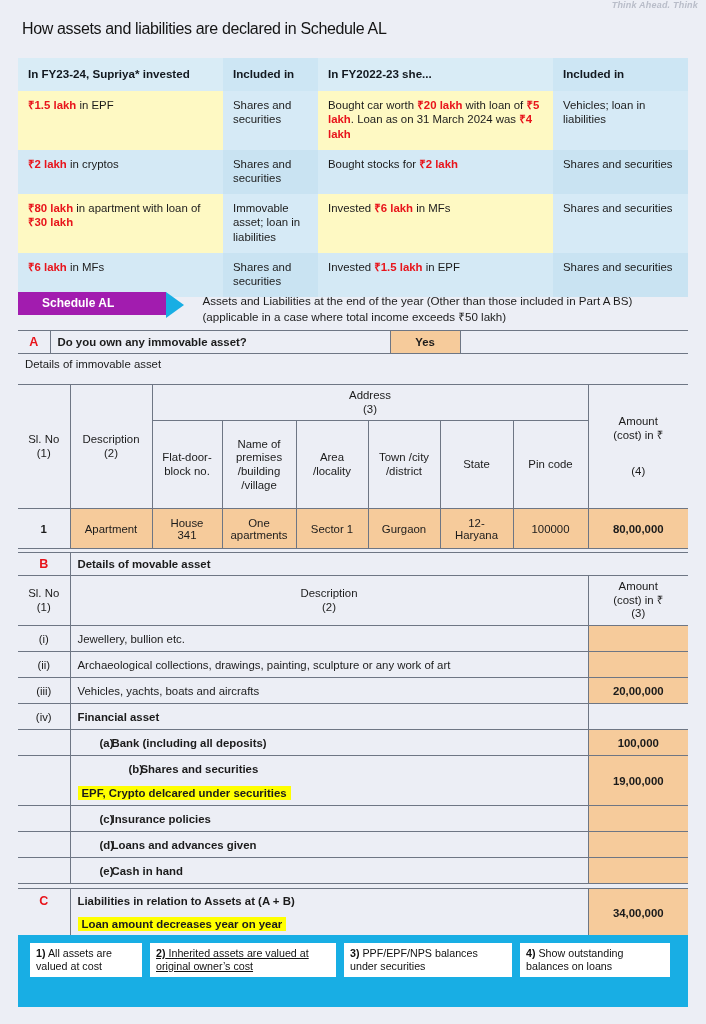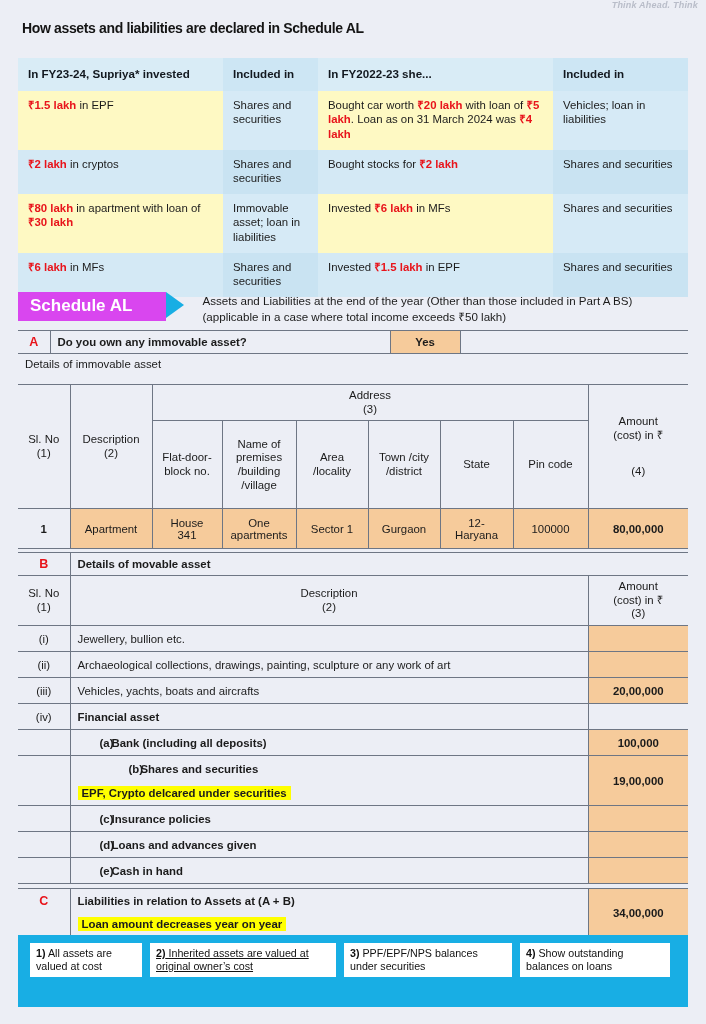--- a/index.html
+++ b/index.html
@@ -20,22 +20,22 @@
     font-weight: 700;
     font-style: italic;
     color: #b9bdc9;
     letter-spacing: .2px;
     white-space: nowrap;
   }
 
   .page-title {
     position: absolute;
     left: 22px; top: 20px;
-    font-size: 14px;
-    font-weight: 700;
+    font-size: 16px;
+    font-weight: 400;
     letter-spacing: -0.35px;
     color: #141414;
   }
 
   
   .cmp {
     position: absolute;
     left: 18px; top: 58px;
     width: 670px;
     background: #d9ecf6;
@@ -51,23 +51,23 @@
   .cmp .rA td.c1, .cmp .rA td.c3 { background: #fef9c3; }
   .cmp .rA td.c2, .cmp .rA td.c4 { background: #d6eaf6; }
   .cmp .rB td.c1, .cmp .rB td.c3 { background: #d4e9f5; }
   .cmp .rB td.c2, .cmp .rB td.c4 { background: #c9e3f2; }
   .amt { color: #e8141b; font-weight: 700; }
 
   
   .sched-wrap { position: absolute; left: 18px; top: 292px; width: 670px; }
   .sched-tag {
     display: inline-block; position: relative;
-    background: #d946ef; color: #ffffff;
-    font-weight: 700; font-size: 17px;
-    padding: 4px 26px 5px 12px;
+    background: #a21caf; color: #ffffff;
+    font-weight: 700; font-size: 12px;
+    padding: 4px 26px 5px 24px;
     width: 148px;
     vertical-align: top;
   }
   .sched-tag::after {
     content: ""; position: absolute; left: 148px; top: 0;
     width: 0; height: 0;
     border-top: 13px solid transparent;
     border-bottom: 13px solid transparent;
     border-left: 18px solid #18aee4;
   }

